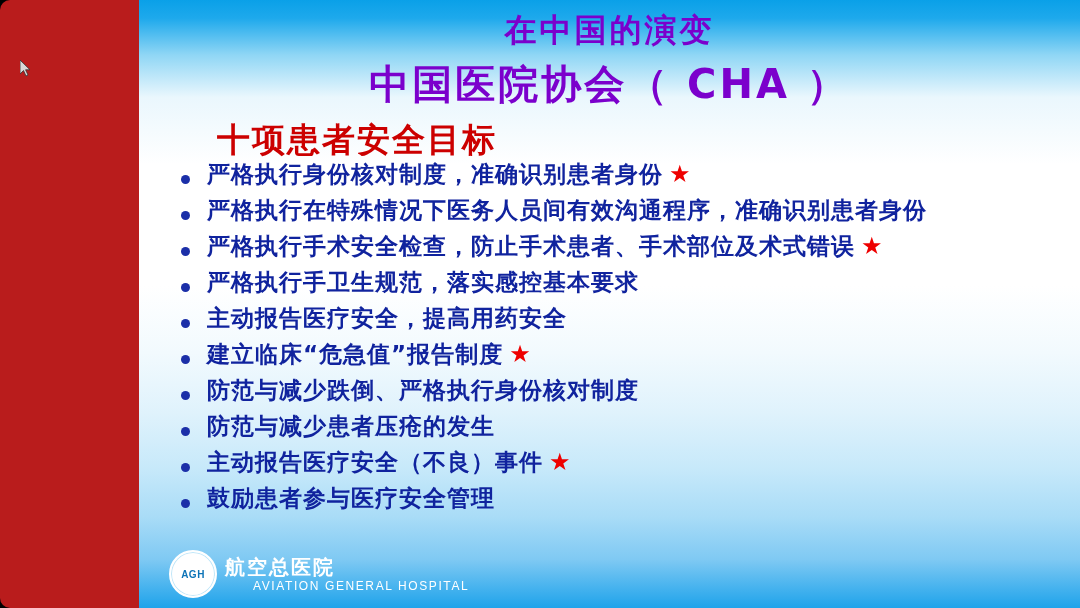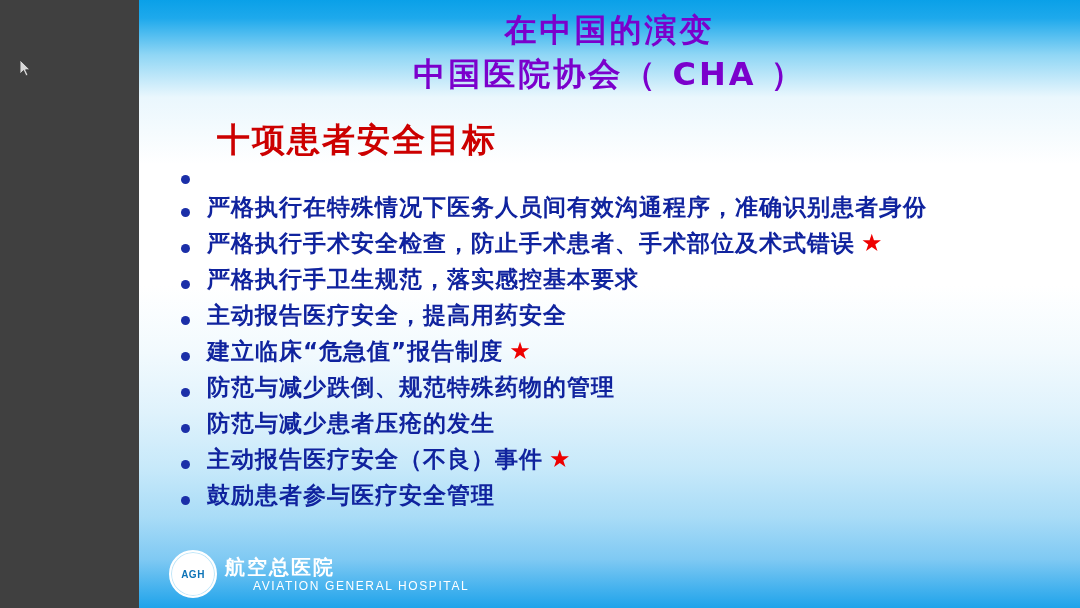--- a/index.html
+++ b/index.html
@@ -10,21 +10,22 @@
     height: 608px;
     overflow: hidden;
   }
   body {
     font-family: "Liberation Sans", sans-serif;
   }
   .screen {
     position: relative;
     width: 1080px;
     height: 608px;
-    background: #404040;
+    background: #b91c1c;
+    border-radius: 10px;
   }
   
   .cursor {
     position: absolute;
     left: 20px;
     top: 60px;
     width: 12px;
     height: 18px;
     pointer-events: none;
   }
@@ -62,26 +63,26 @@
   .title-line1 {
     font-family: "DejaVu Sans", "Liberation Sans", sans-serif;
     font-size: 32px;
     font-weight: bold;
     color: #7b00cc;
     letter-spacing: 3px;
     line-height: 40px;
   }
   .title-line2 {
     font-family: "DejaVu Sans", "Liberation Sans", sans-serif;
-    font-size: 32px;
+    font-size: 40px;
     font-weight: bold;
     color: #7b00cc;
     letter-spacing: 3px;
     line-height: 44px;
-    margin-top: 2px;
+    margin-top: 12px;
   }
   .subtitle {
     position: absolute;
     top: 118px;
     left: 78px;
     font-family: "DejaVu Sans", "Liberation Sans", sans-serif;
     font-size: 33px;
     font-weight: bold;
     color: #cc0000;
     letter-spacing: 2px;
@@ -199,20 +200,21 @@
       <div class="title-line1">在中国的演变</div>
       <div class="title-line2">中国医院协会（ CHA ）</div>
     </div>
 
     <div class="subtitle">十项患者安全目标</div>
 
     <div class="bullets">
 
       <div class="bullet-row">
         <div class="bullet-dot"><i></i></div>
+        <div class="bullet-text"><span>严格执行身份核对制度，准确识别患者身份</span><span class="star">★</span></div>
       </div>
 
       <div class="bullet-row">
         <div class="bullet-dot"><i></i></div>
         <div class="bullet-text"><span>严格执行在特殊情况下医务人员间有效沟通程序，准确识别患者身份</span><span class="star"></span></div>
       </div>
 
       <div class="bullet-row">
         <div class="bullet-dot"><i></i></div>
         <div class="bullet-text"><span>严格执行手术安全检查，防止手术患者、手术部位及术式错误</span><span class="star">★</span></div>
@@ -228,21 +230,21 @@
         <div class="bullet-text"><span>主动报告医疗安全，提高用药安全</span><span class="star"></span></div>
       </div>
 
       <div class="bullet-row">
         <div class="bullet-dot"><i></i></div>
         <div class="bullet-text"><span>建立临床“危急值”报告制度</span><span class="star">★</span></div>
       </div>
 
       <div class="bullet-row">
         <div class="bullet-dot"><i></i></div>
-        <div class="bullet-text"><span>防范与减少跌倒、规范特殊药物的管理</span><span class="star"></span></div>
+        <div class="bullet-text"><span>防范与减少跌倒、严格执行身份核对制度</span><span class="star"></span></div>
       </div>
 
       <div class="bullet-row">
         <div class="bullet-dot"><i></i></div>
         <div class="bullet-text"><span>防范与减少患者压疮的发生</span><span class="star"></span></div>
       </div>
 
       <div class="bullet-row">
         <div class="bullet-dot"><i></i></div>
         <div class="bullet-text"><span>主动报告医疗安全（不良）事件</span><span class="star">★</span></div>

